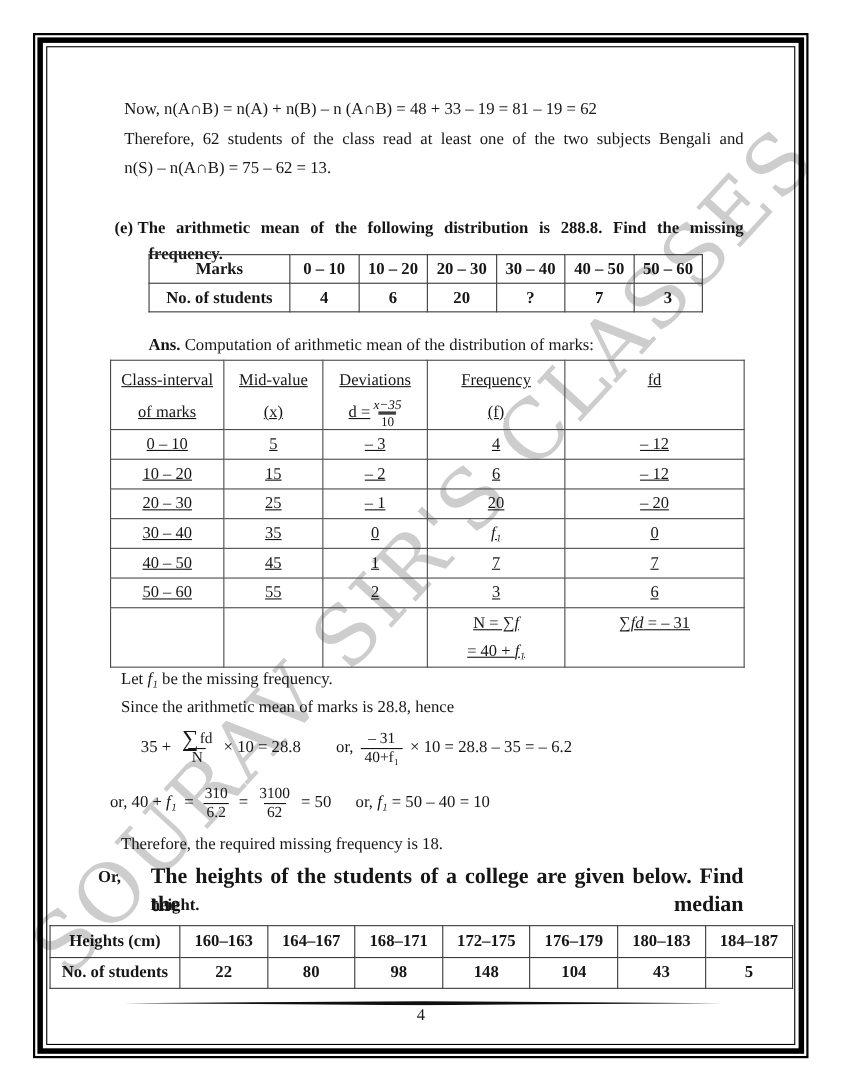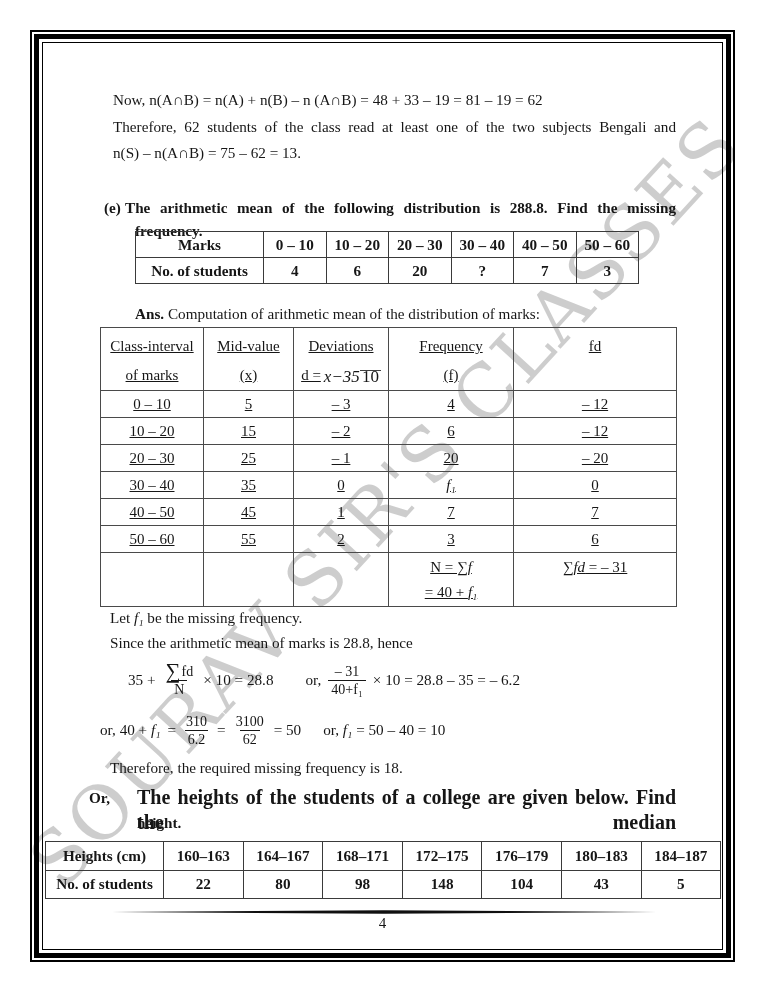--- a/index.html
+++ b/index.html
@@ -33,22 +33,22 @@
   .t2 .bodyrow td{height:26px;}
   .t2 .fcell{vertical-align:top;padding-top:2px;line-height:25px;}
   .t3{left:45px;top:841px;width:675px;font-size:15.2px;font-weight:bold;}
   .t3 td{height:27.5px;}
   
   .eq{position:absolute;display:flex;align-items:center;font-size:15.2px;height:48px;gap:7px;}
   .frac{display:inline-flex;flex-direction:column;align-items:center;font-size:14px;line-height:17px;}
   .frac .den{border-top:1.3px solid #161616;padding:0 3px;}
   .frac .num{padding:0 3px;display:inline-flex;align-items:center;}
   .sigma{font-size:21px;line-height:18px;margin-right:1px;}
-  .hfrac{display:inline-flex;flex-direction:row;align-items:center;font-size:17px;line-height:12px;vertical-align:middle;margin-left:3px;}
-  .hfrac .den{border-top:1px solid #404040;padding:0 2px;}
+  .hfrac{display:inline-flex;flex-direction:column;align-items:center;font-size:12px;line-height:12px;vertical-align:middle;margin-left:3px;}
+  .hfrac .den{border-top:3px solid #404040;padding:0 2px;}
   .eqgap{display:inline-block;width:18px;}
   
   .divider{position:absolute;left:112px;top:910px;}
   .pagenum{position:absolute;left:30px;right:30px;top:915px;text-align:center;font-size:15px;}
 </style>
 </head>
 <body>
 
 <div class="page">
 

